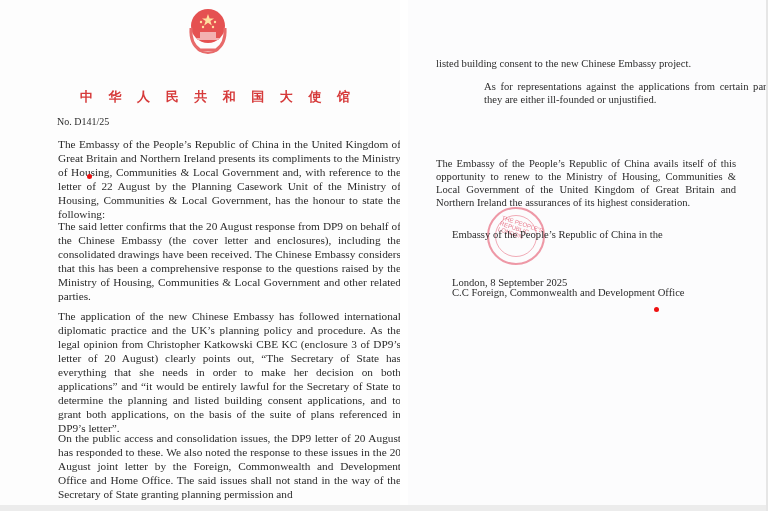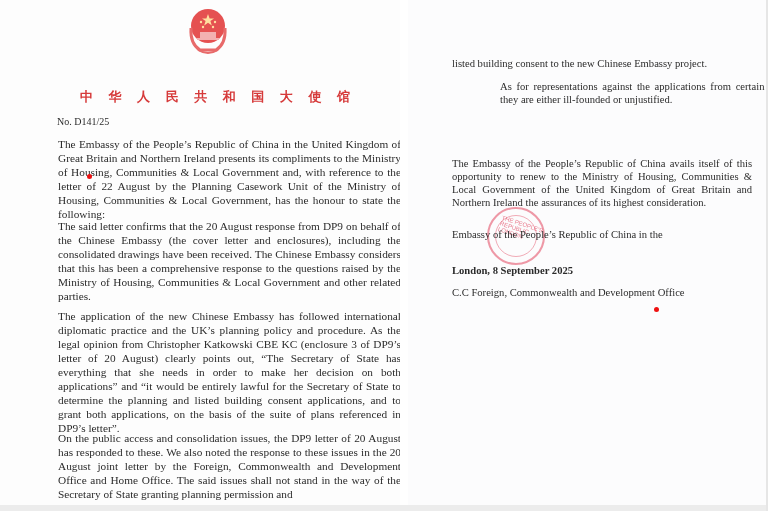--- a/index.html
+++ b/index.html
@@ -30,21 +30,21 @@
       display: flex; justify-content: space-between;
       color: #d63a3a; font-size: 13px; font-family: "DejaVu Serif", serif; font-weight: bold;
     }
     .ref-no { position: absolute; left: 57px; top: 116px; font-size: 10px; }
 
     .para {
       position: absolute; font-size: 11.3px; line-height: 14px; text-align: justify;
       margin: 0;
     }
     .left-col { left: 58px; width: 343px; }
-    .right-col { left: 452px; width: 300px; font-size: 10.6px; line-height: 13px; }
+    .right-col { left: 436px; width: 300px; font-size: 10.6px; line-height: 13px; }
 
     .red-dot {
       position: absolute; width: 5px; height: 5px; border-radius: 50%; background: #ee1111;
     }
     .seal {
       position: absolute; left: 487px; top: 207px; width: 58px; height: 58px;
       border-radius: 50%; border: 2px solid rgba(226,70,95,0.55);
       box-sizing: border-box;
     }
     .seal-inner {
@@ -106,18 +106,18 @@
   <p class="para right-col" style="top:57px;">listed building consent to the new Chinese Embassy project.</p>
   <p class="para right-col" style="top:80px;margin-left:48px;">As for representations against the applications from certain parties, they are either ill-founded or unjustified.</p>
   <p class="para right-col" style="top:157px;">The Embassy of the People’s Republic of China avails itself of this opportunity to renew to the Ministry of Housing, Communities &amp; Local Government of the United Kingdom of Great Britain and Northern Ireland the assurances of its highest consideration.</p>
 
   <div class="seal">
     <div class="seal-inner"></div>
     <div class="seal-text">THE PEOPLE'S REPUBLIC · LONDON</div>
   </div>
 
   <div class="sig" style="top:228px;">Embassy of the People’s Republic of China in the</div>
-  <div class="sig" style="top:264px;font-weight:bold;">London, 8 September 2025</div>
+  <div class="sig" style="top:276px;">London, 8 September 2025</div>
   <div class="sig" style="top:286px;">C.C Foreign, Commonwealth and Development Office</div>
 
   <div class="red-dot" style="left:654px; top:307px;"></div>
 </div>
 <div class="right-edge"></div>
 
 </body></html>

